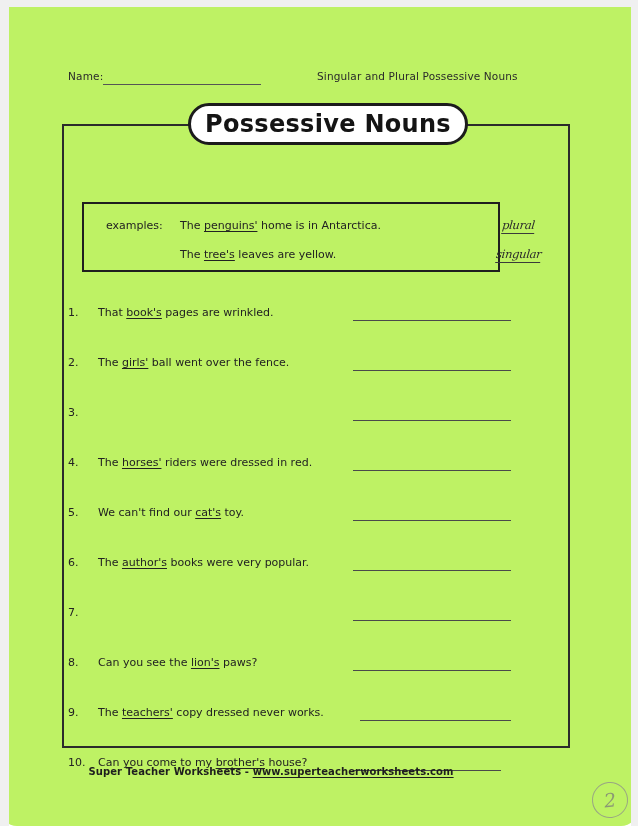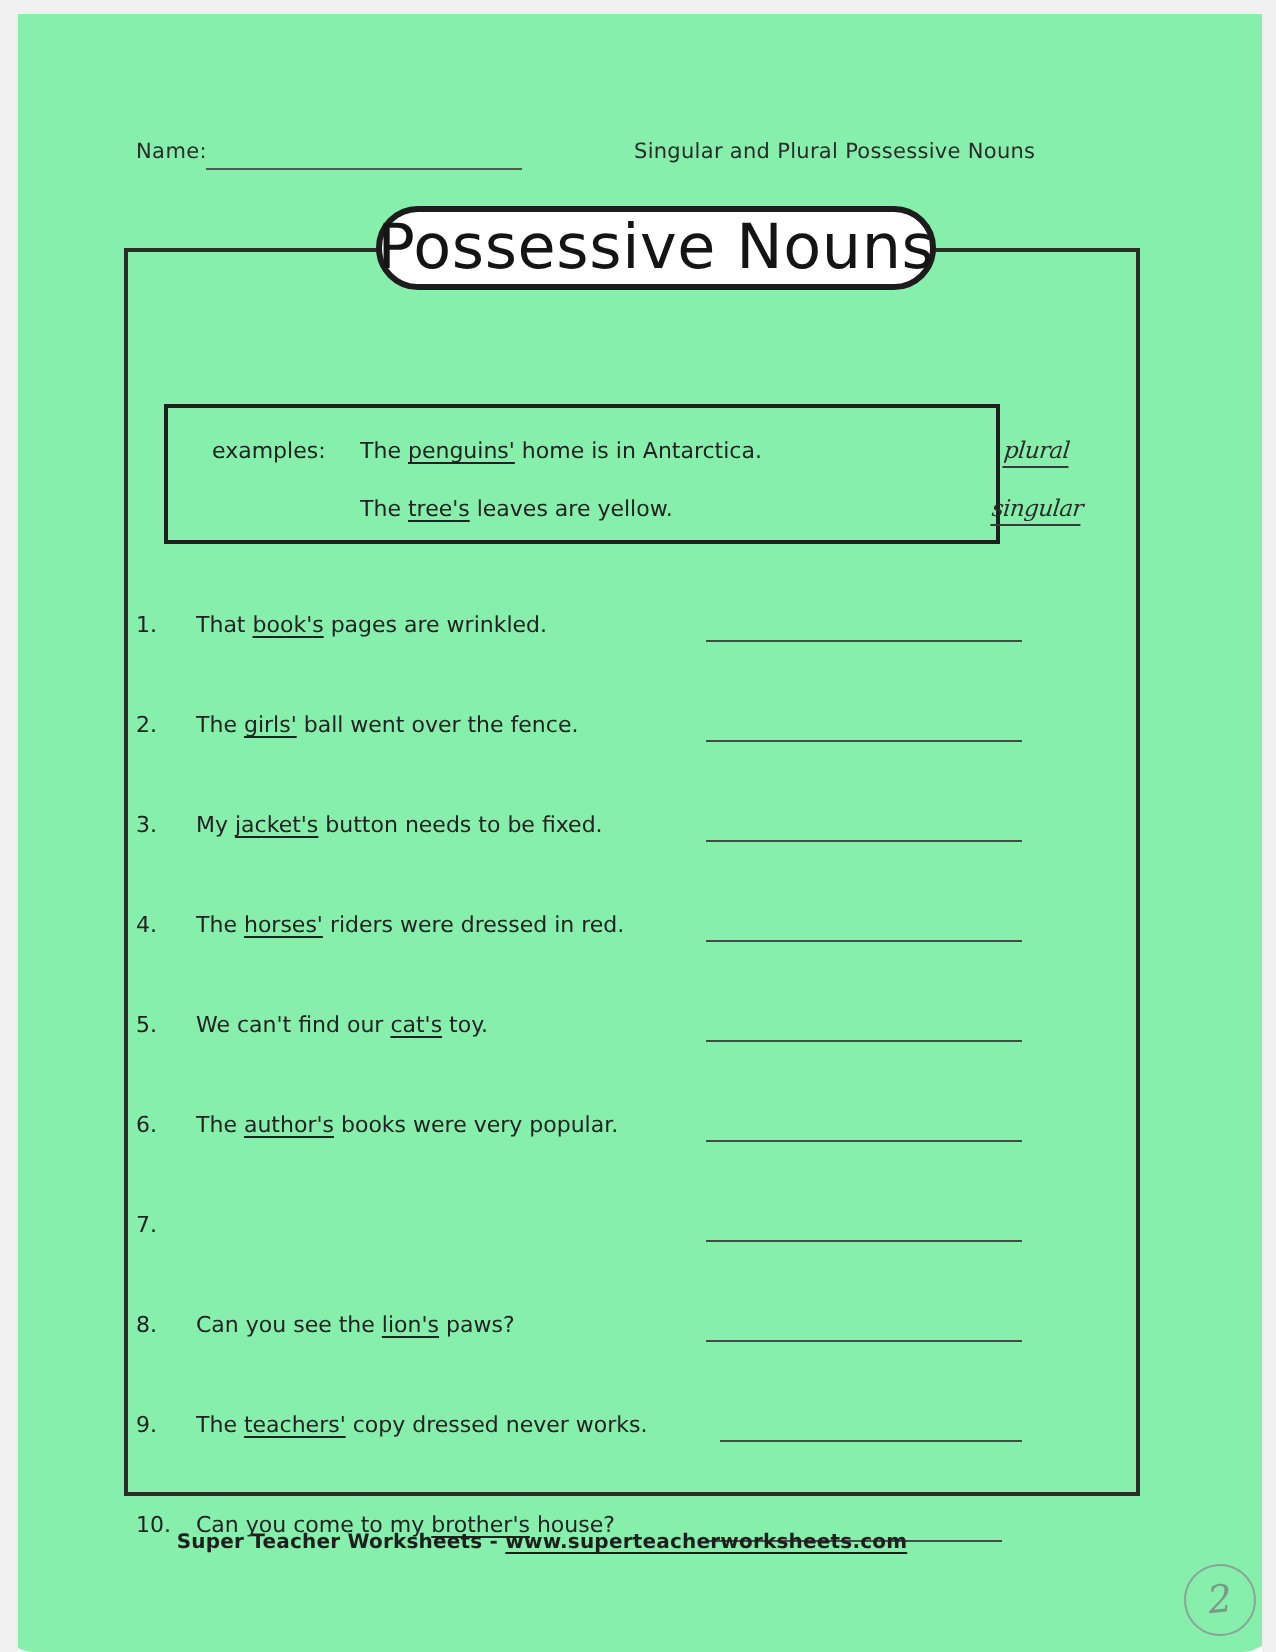--- a/index.html
+++ b/index.html
@@ -12,21 +12,21 @@
     height: 826px;
     position: relative;
     font-family: "DejaVu Sans", sans-serif;
     color: #1a1a1a;
     overflow: hidden;
   }
 
   .page {
     position: absolute;
     inset: 0;
-    background: #86efac;
+    background: #bef264;
     border-radius: 17px;
   }
 
   
   .header {
     position: absolute;
     left: 68px;
     top: 70px;
     width: 500px;
     height: 20px;
@@ -79,22 +79,22 @@
     border: 3px solid #1c1c1c;
     border-radius: 21px;
     background: #ffffff;
     box-sizing: border-box;
     display: flex;
     align-items: center;
     justify-content: center;
     z-index: 5;
   }
   .title-pill span {
-    font-size: 31px;
-    font-weight: normal;
+    font-size: 24px;
+    font-weight: bold;
     letter-spacing: .3px;
     color: #141414;
     line-height: 1;
     white-space: nowrap;
   }
 
   
   .instruction {
     position: absolute;
     left: 68px;
@@ -267,21 +267,20 @@
   </div>
 
   <div class="item" style="top:356px">
     <span class="num">2.</span>
     <span class="sentence"><span>The </span><u class="pn">girls'</u><span> ball went over the fence.</span></span>
     <span class="answer-line" style="left:285px; width:158px"></span>
   </div>
 
   <div class="item" style="top:406px">
     <span class="num">3.</span>
-    <span class="sentence"><span>My </span><u class="pn">jacket's</u><span> button needs to be fixed.</span></span>
     <span class="answer-line" style="left:285px; width:158px"></span>
   </div>
 
   <div class="item" style="top:456px">
     <span class="num">4.</span>
     <span class="sentence"><span>The </span><u class="pn">horses'</u><span> riders were dressed in red.</span></span>
     <span class="answer-line" style="left:285px; width:158px"></span>
   </div>
 
   <div class="item" style="top:506px">

